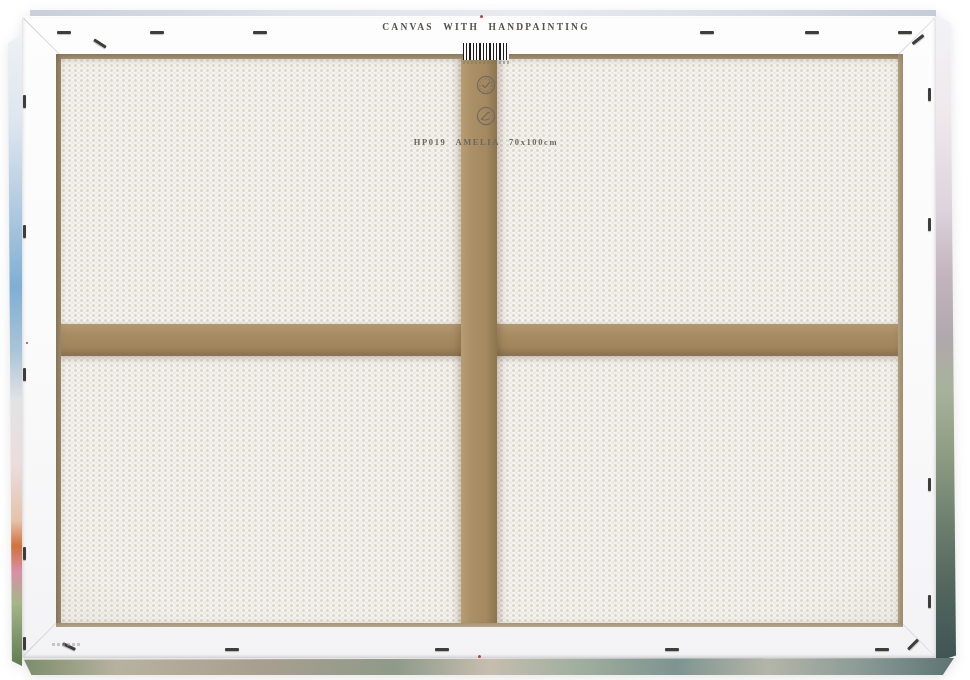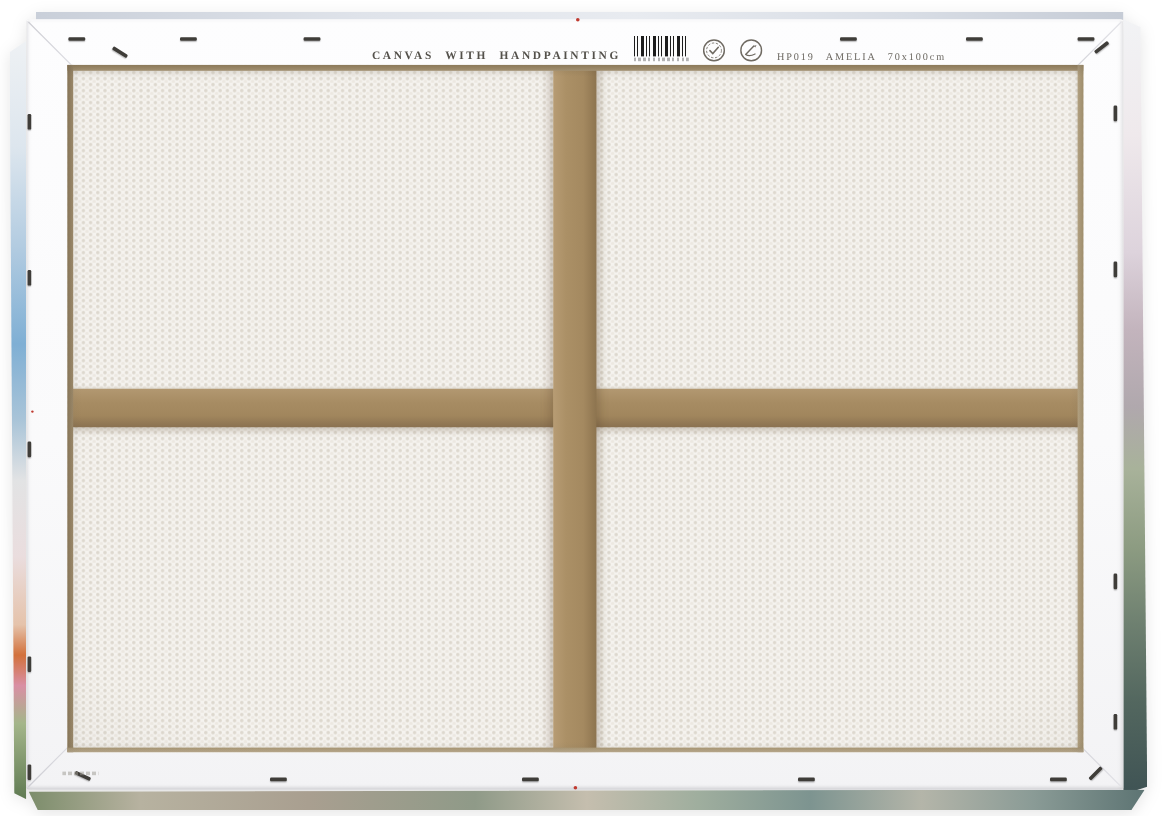--- a/index.html
+++ b/index.html
@@ -48,23 +48,23 @@
   .staple{position:absolute;background:var(--staple,#3f3d39);border-radius:1px;box-shadow:0 1px 1px rgba(0,0,0,.25);}
   .staple.h{width:14px;height:3px;}
   .staple.v{width:3px;height:13px;}
   
   .fold{position:absolute;width:72px;height:1px;background:linear-gradient(90deg,#cdcdd3,#e3e3e8);}
   .fold.tl{left:2px;top:2px;transform-origin:0 0;transform:rotate(45deg);}
   .fold.tr{right:2px;top:2px;transform-origin:100% 0;transform:rotate(-45deg);}
   .fold.bl{left:2px;bottom:2px;transform-origin:0 100%;transform:rotate(-45deg);}
   .fold.br{right:2px;bottom:2px;transform-origin:100% 100%;transform:rotate(45deg);}
   
-  .label-row{position:absolute;left:288px;top:6px;width:352px;height:30px;display:flex;align-items:flex-end;gap:11px;z-index:6;}
+  .label-row{position:absolute;left:288px;top:6px;width:352px;height:30px;display:flex;align-items:center;gap:11px;z-index:6;flex-direction:column;}
   .label-title{font-family:"Liberation Serif",serif;font-size:9.5px;font-weight:700;letter-spacing:2.2px;word-spacing:5px;color:var(--label-ink,#54514b);white-space:nowrap;}
-  .label-sku{font-family:"Liberation Serif",serif;font-size:8.5px;font-weight:400;letter-spacing:1.6px;color:#6b6760;white-space:nowrap;display:flex;gap:9px;}
+  .label-sku{font-family:"Liberation Serif",serif;font-size:8.5px;font-weight:700;letter-spacing:1.6px;color:#6b6760;white-space:nowrap;display:flex;gap:9px;}
   .barcode-wrap{position:relative;width:46px;height:22px;}
   .barcode{width:46px;height:17px;
     background:repeating-linear-gradient(90deg,#1c1c1c 0 1.5px,#fbfbfb 1.5px 3px,#1c1c1c 3px 4px,#fbfbfb 4px 6.5px,#1c1c1c 6.5px 8.5px,#fbfbfb 8.5px 10px);}
   .barcode-digits{margin-top:1px;height:3px;width:46px;opacity:.55;
     background:repeating-linear-gradient(90deg,#777 0 2px,transparent 2px 4px);}
   .seal{width:20px;height:20px;flex:0 0 auto;}
   .red-dot{position:absolute;width:3px;height:3px;border-radius:50%;background:var(--red-dot,#c03a30);z-index:7;}
   .print-mark{position:absolute;left:30px;top:627px;width:30px;height:3px;opacity:.5;z-index:6;
     background:repeating-linear-gradient(90deg,#9a978f 0 3px,transparent 3px 5px);}
 </style>

